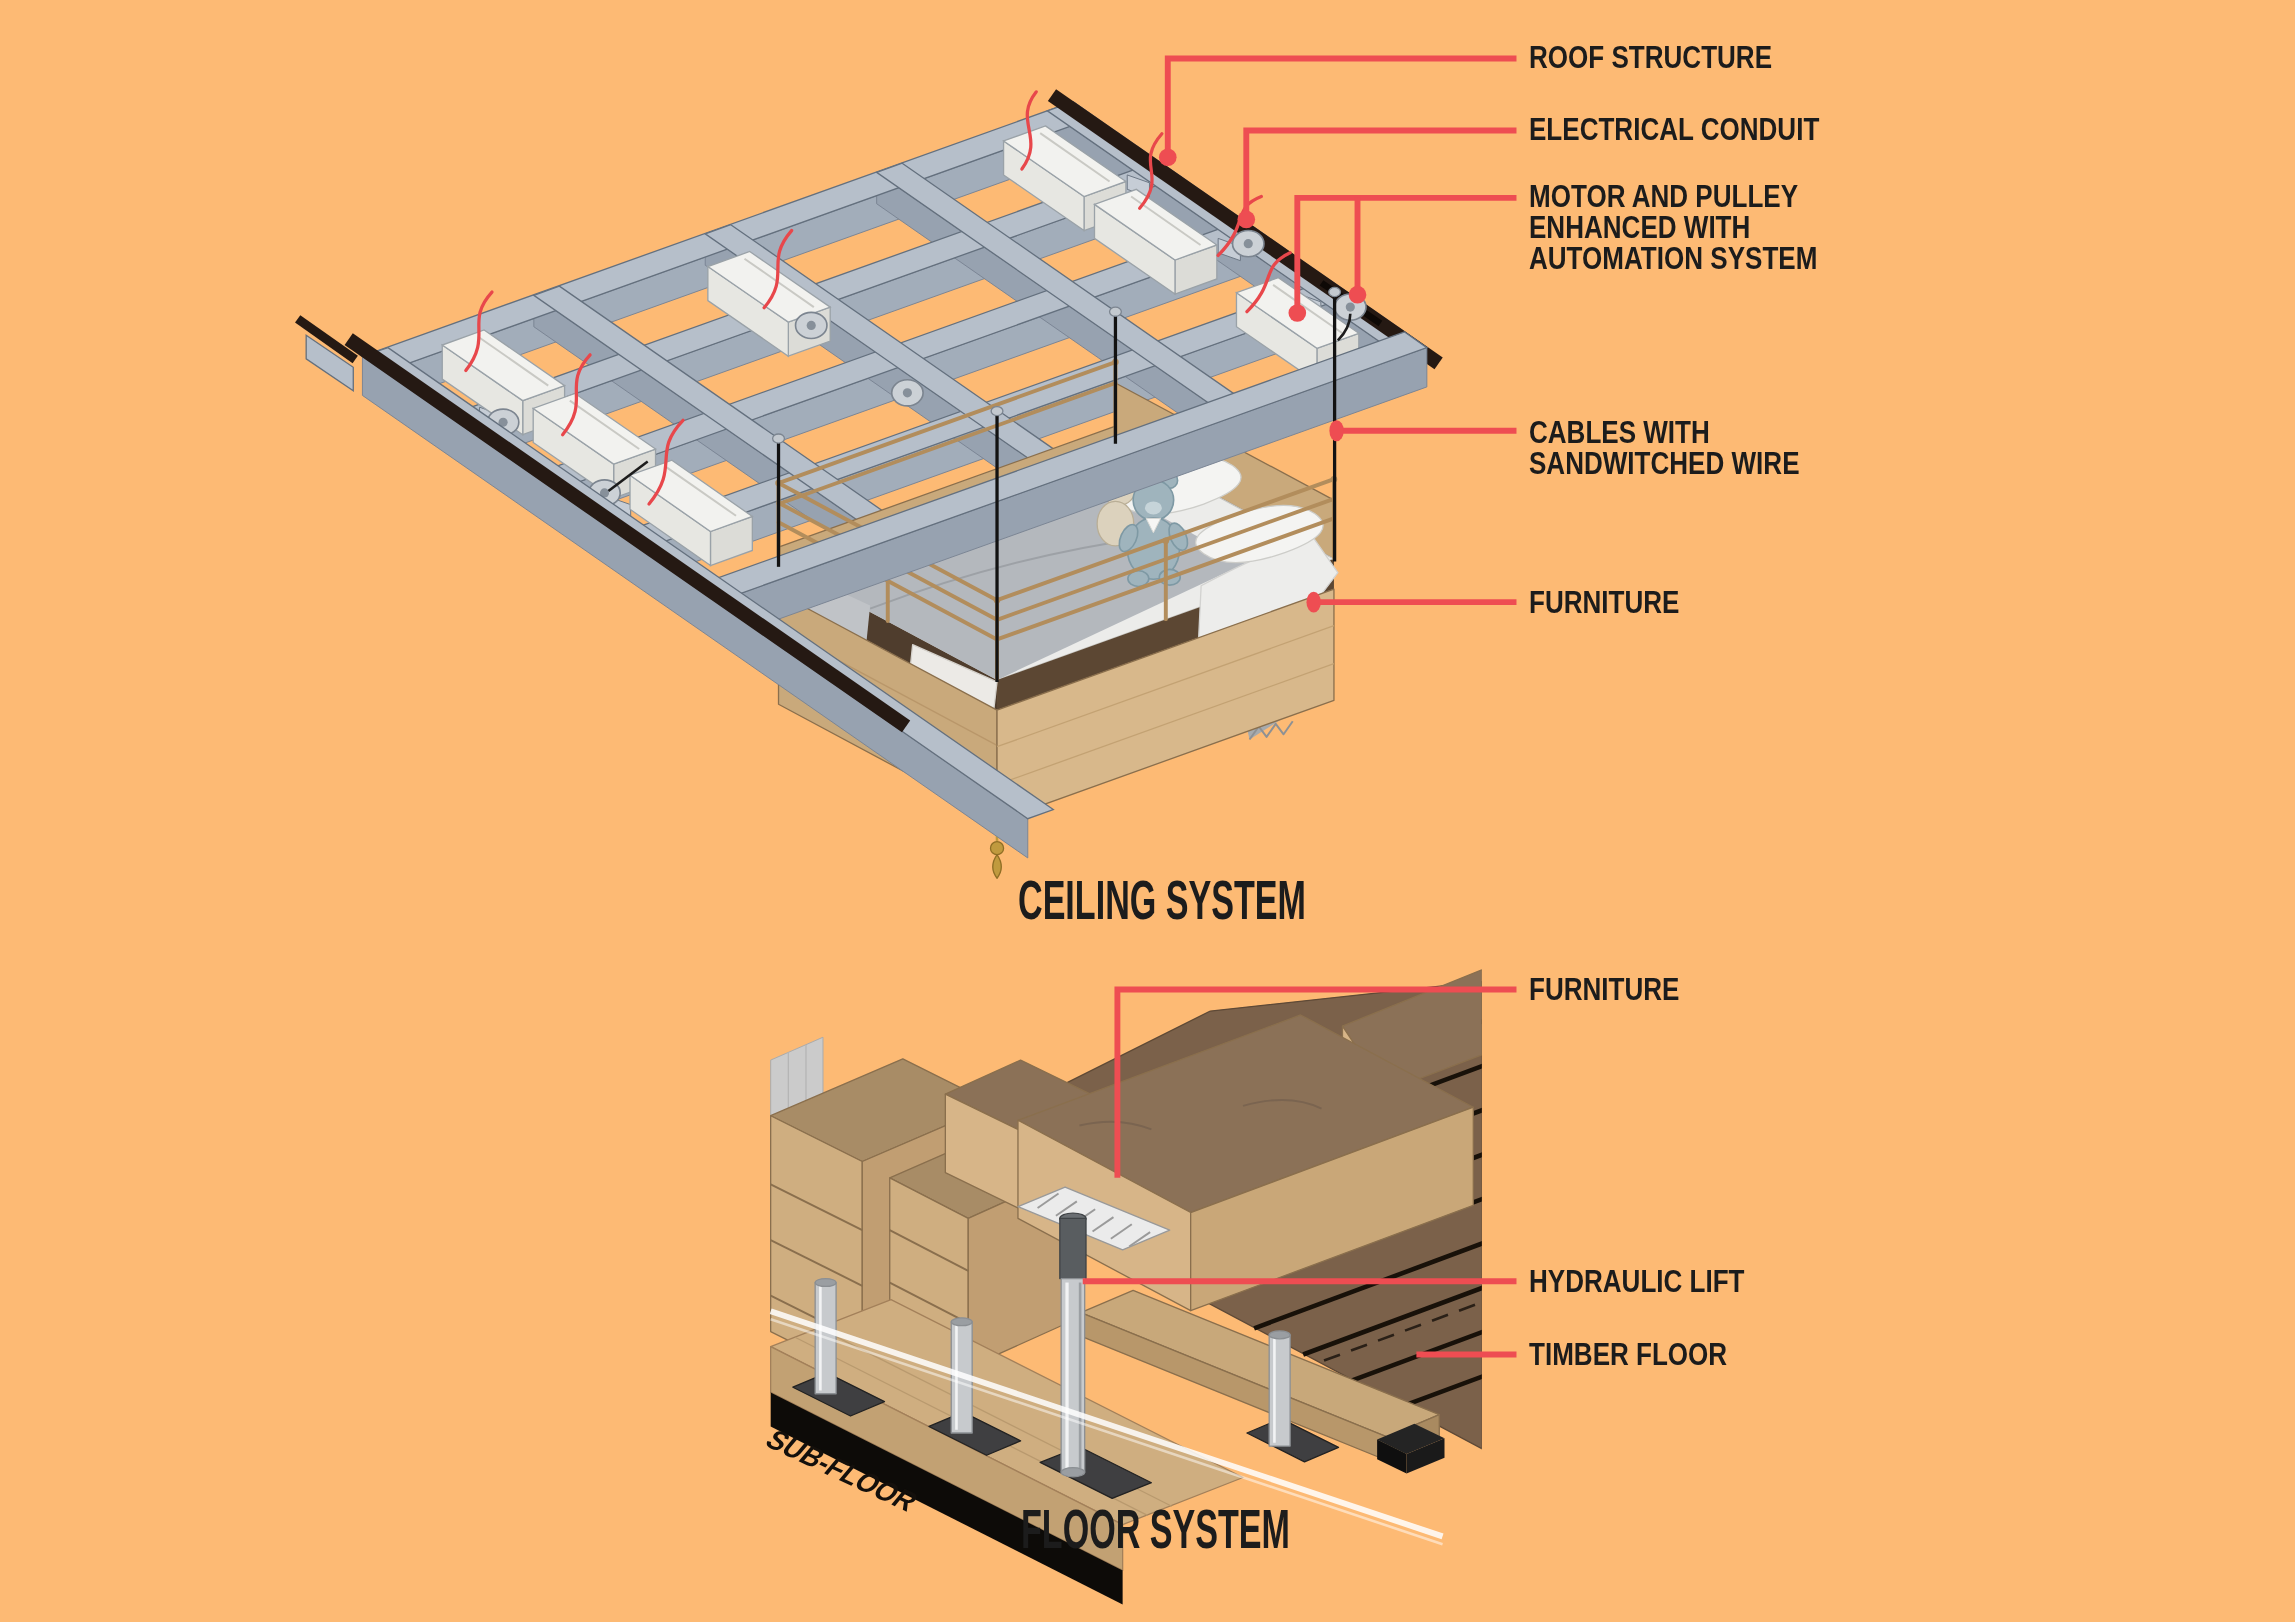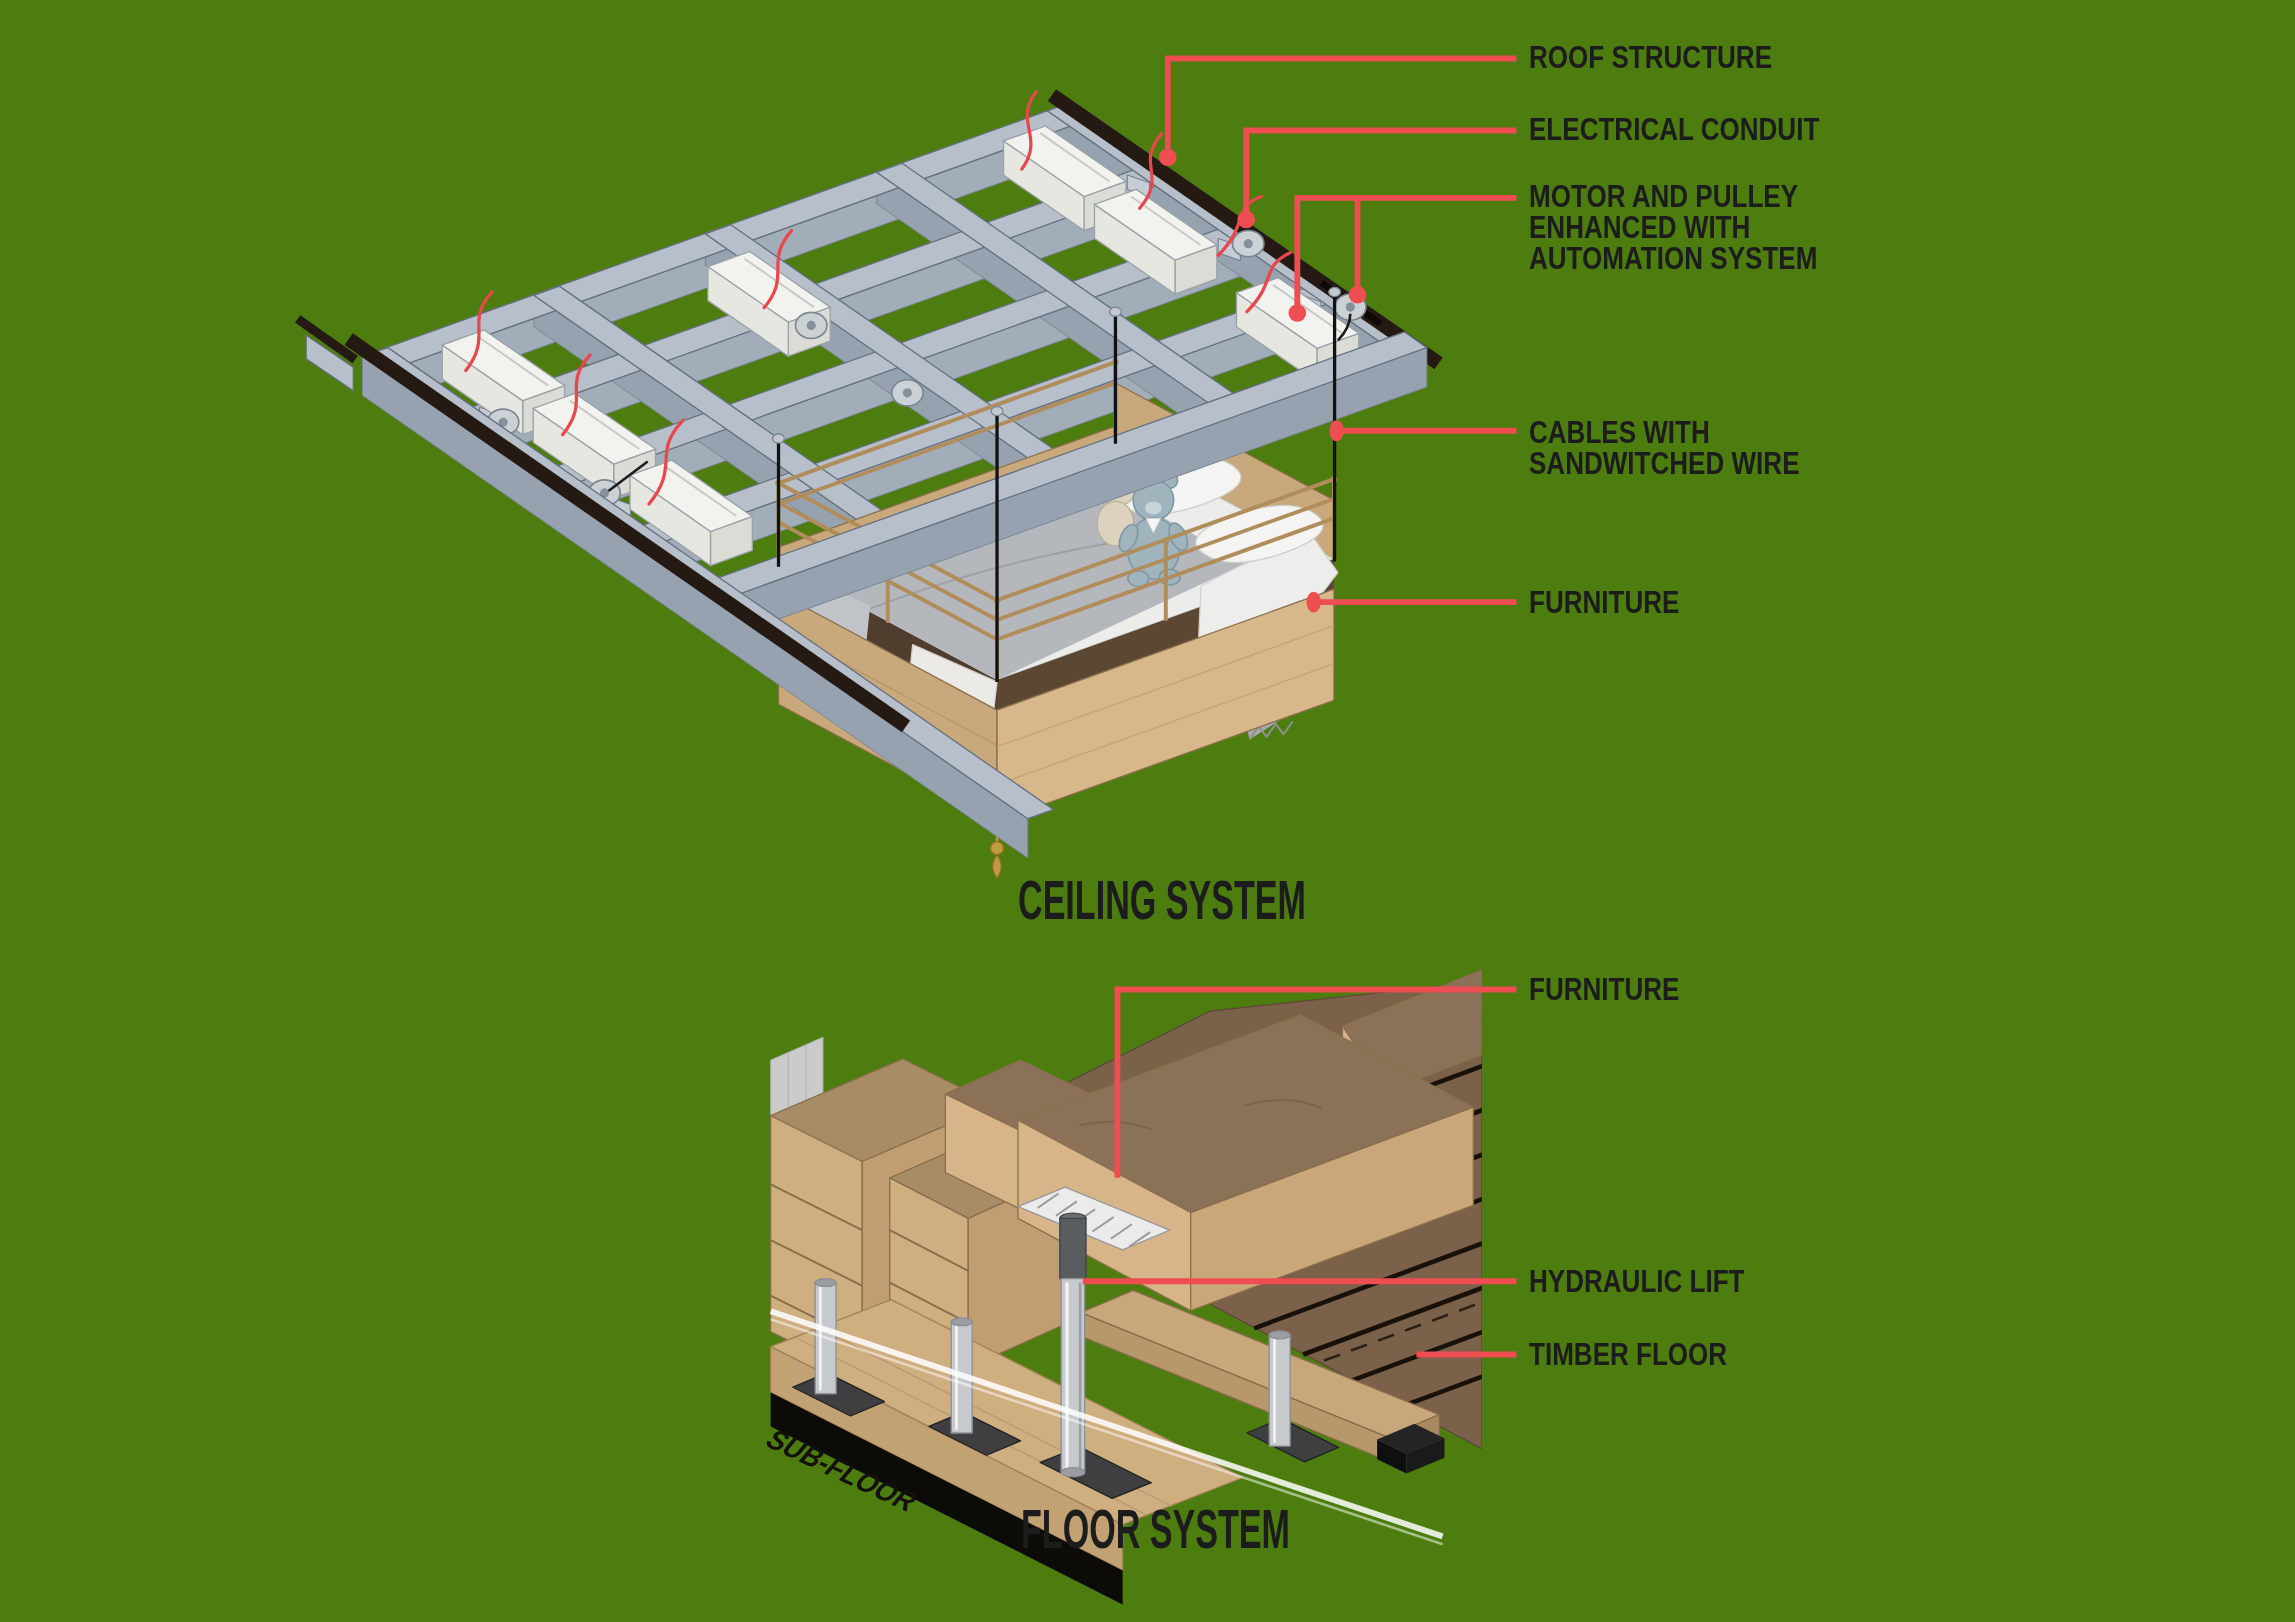--- a/index.html
+++ b/index.html
@@ -6,21 +6,21 @@
     --accent:#ee4d52; --ink:#1c1c1c;
     --steel:#b6bfca; --steel-side:#97a2b0; --steel-edge:#64707e;
     --rail:#251913; --motor:#f2f2ef; --wire:#e8474b; --cable:#121212;
     --wood:#cfae80; --wood-side:#c19e72; --wood-dark:#8b7157;
     --plank:#7b614a; --plank-gap:#181109;
     --bed-frame:#c9a97b; --bed-band:#4f3d2d; --mattress:#ececea; --duvet:#b4b8bd;
     --pillow:#f4f4f2; --rail-wood:#b28d5c; --bear-blue:#9fb4bd; --bear-cream:#dcd2bd;
     --silver:#c7cacd; --silver-dark:#63676b; --gold:#c09a3e;
   }
   html,body{margin:0;padding:0;background:#ffffff;}
-  #canvas{position:relative;width:2295px;height:1623px;background:#4d7c0f;overflow:hidden;
+  #canvas{position:relative;width:2295px;height:1623px;background:#fdba74;overflow:hidden;
           font-family:"Liberation Sans",sans-serif;}
   svg{position:absolute;left:0;top:0;}
   .lbl{position:absolute;left:1529px;color:var(--ink);font-weight:700;font-size:31px;
        line-height:31px;white-space:nowrap;transform:scaleX(.84);transform-origin:left center;}
   .title{position:absolute;color:var(--ink);font-weight:700;font-size:55px;line-height:56px;
        white-space:nowrap;transform:scaleX(.62);transform-origin:left center;}
   .subfloor-lbl{position:absolute;left:780px;top:1425px;color:#14100c;font-weight:700;
        font-size:29px;line-height:30px;white-space:nowrap;
        transform:rotate(25deg) skewX(-15deg) scaleX(.92);transform-origin:left top;}
 </style>

